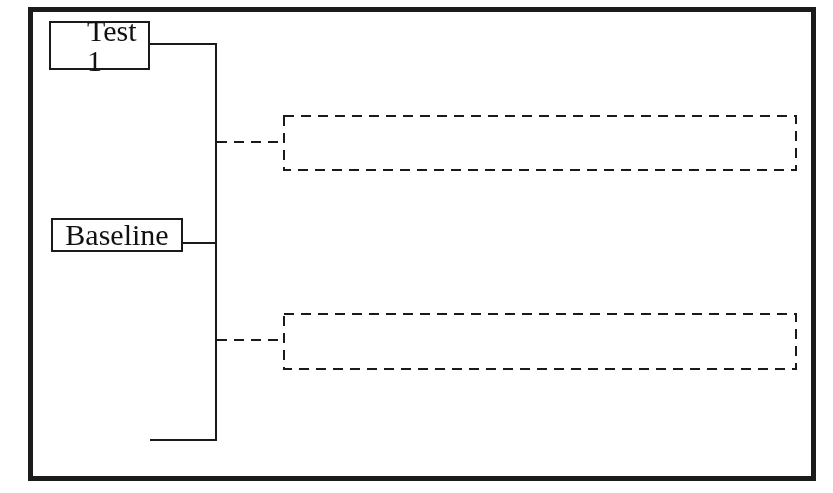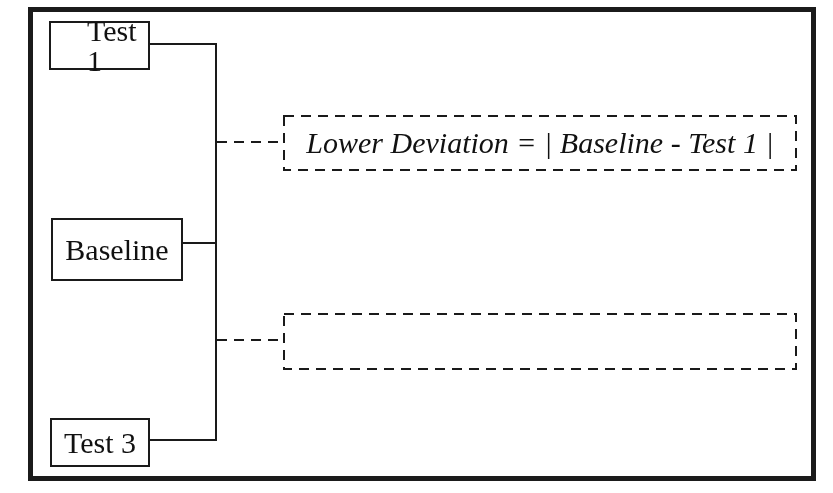--- a/index.html
+++ b/index.html
@@ -50,21 +50,21 @@
     border: 2px solid var(--line);
     background: var(--background);
     display: flex;
     align-items: center;
     justify-content: center;
     font-size: 30px;
     line-height: 1;
     color: var(--text);
   }
   .node-test1   { left: 49px;  top: 21px;  width: 101px; height: 49px; padding-left: 36px; }
-  .node-baseline{ left: 51px;  top: 218px; width: 132px; height: 63px; text-align: center; }
+  .node-baseline{ left: 51px;  top: 218px; width: 132px; height: 34px; text-align: center; }
   .node-test3   { left: 50px;  top: 418px; width: 100px; height: 49px; }
   .formula {
     position: absolute;
     display: flex;
     align-items: center;
     justify-content: center;
     font-style: italic;
     font-size: 30px;
     line-height: 1;
     color: var(--text);
@@ -95,22 +95,16 @@
   </svg>
 
   <div class="node node-test1">
     <span>Test 1</span>
   </div>
 
   <div class="node node-baseline">
     <span>Baseline</span>
   </div>
 
-  <div class="node node-test3">
-    <span>Test 3</span>
-  </div>
 
-  <div class="formula formula-lower">
-    <span>Lower Deviation = | Baseline - Test 1 |</span>
-  </div>
 
 
 </div>
 
 </body></html>

